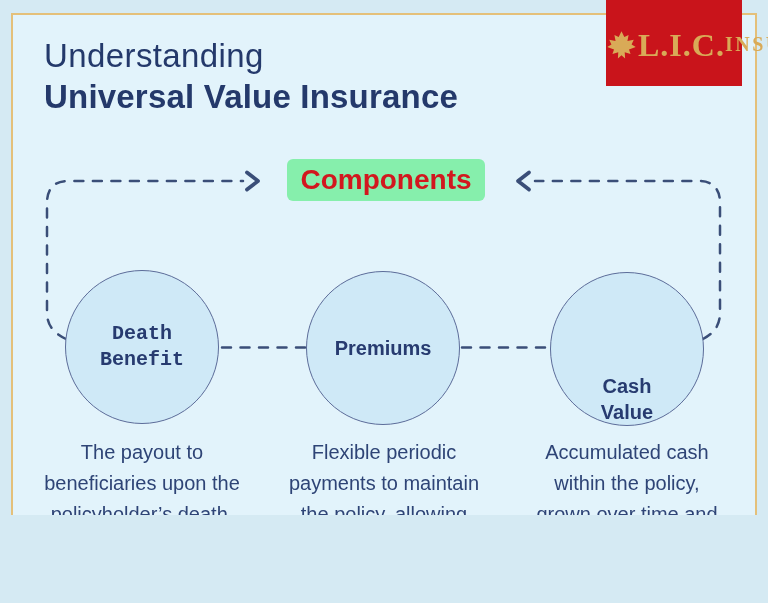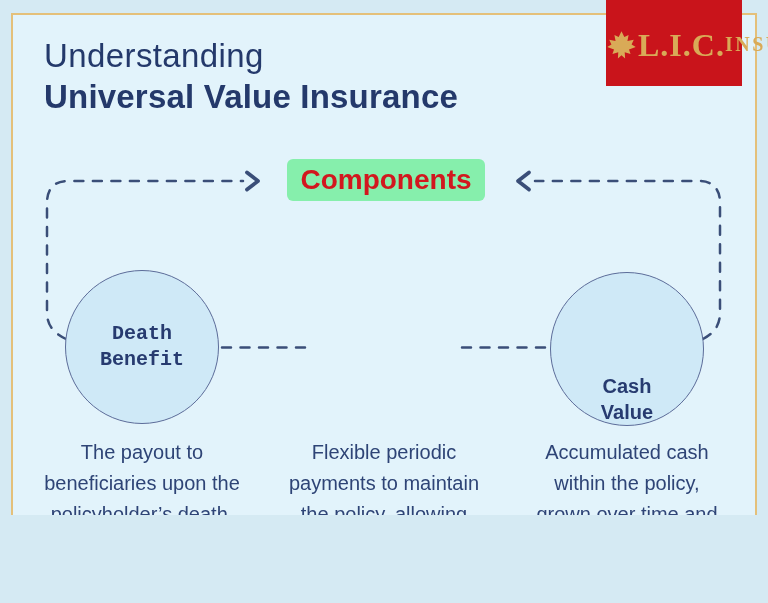--- a/index.html
+++ b/index.html
@@ -170,20 +170,23 @@
     <div class="logo-tagline">
       <span class="logo-tagline-text">CANADIAN LEADING INSURANCE COMPANY INC.</span>
     </div>
   </div>
 
   <div class="components">Components</div>
 
   <div class="circle c1">
     <div class="circle-label">Death
 Benefit</div>
+  </div>
+  <div class="circle c2">
+    <div class="circle-label">Premiums</div>
   </div>
   <div class="circle c3">
     <div class="circle-label">Cash
 Value</div>
   </div>
 
   <div class="desc d1">The payout to
 beneficiaries upon the
 policyholder’s death,
 adjustable to meet

